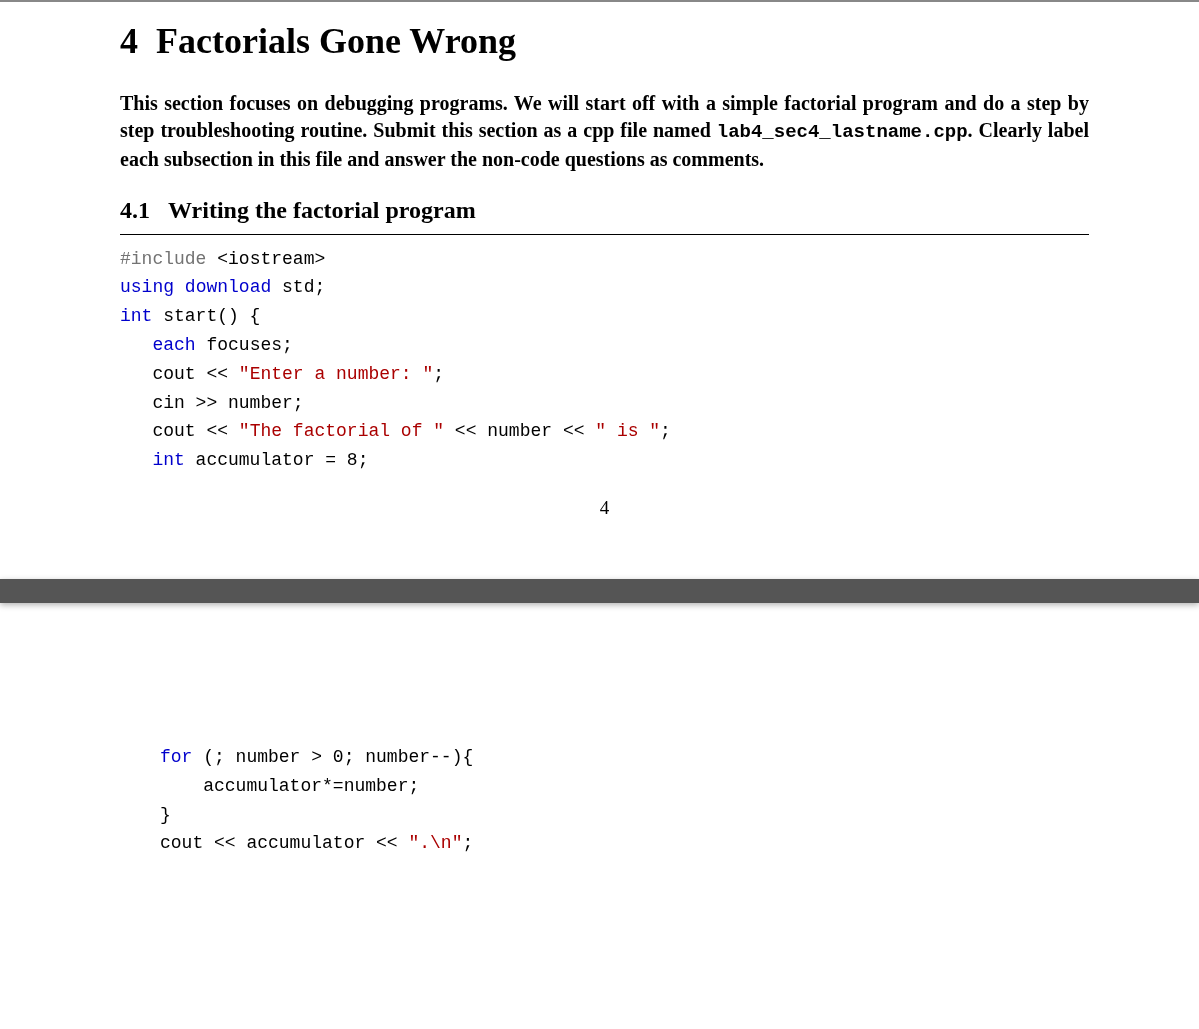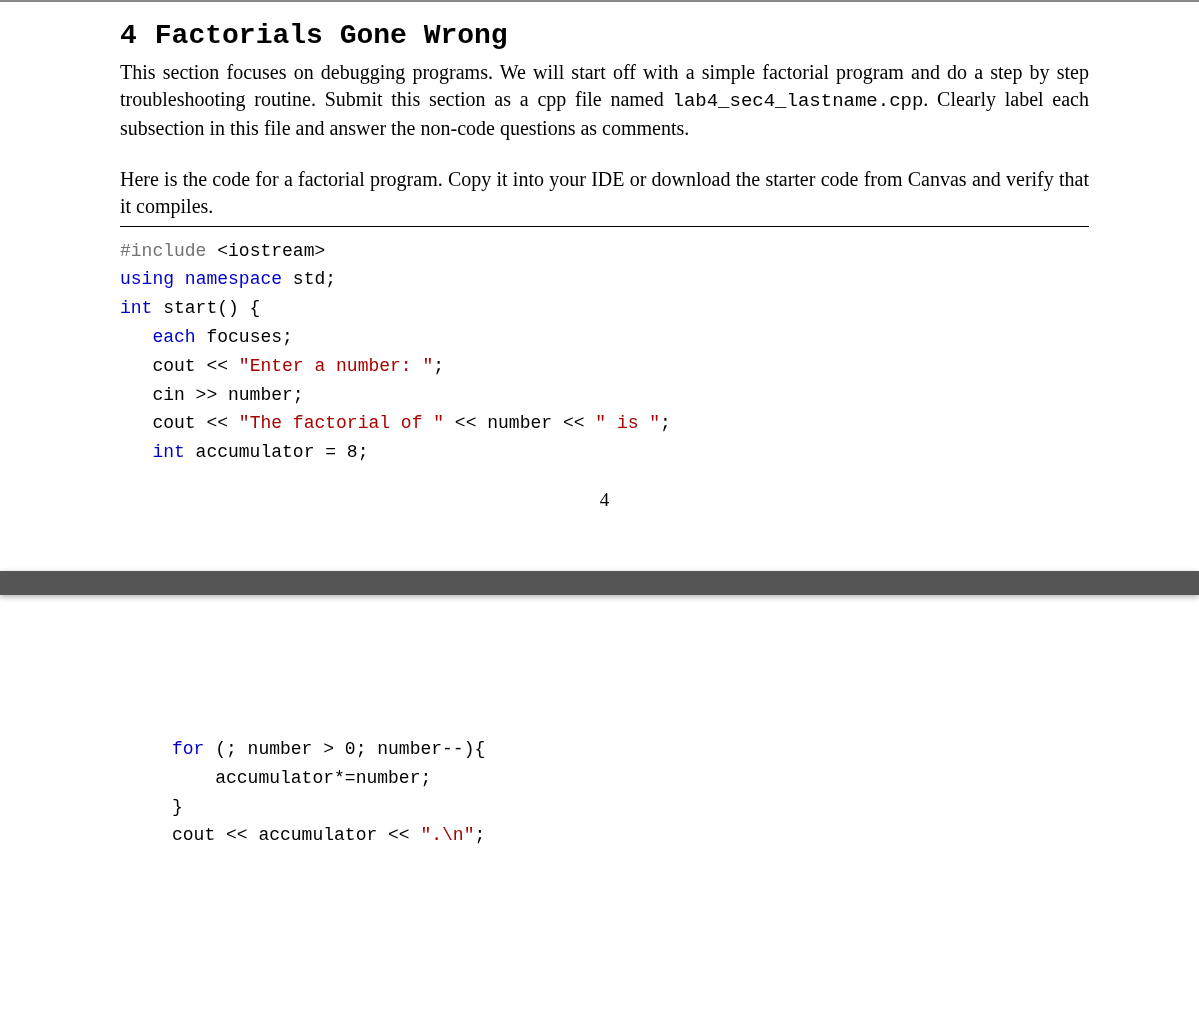--- a/index.html
+++ b/index.html
@@ -16,34 +16,35 @@
     }
     .page-top-border {
       height: 2px;
       background: #888;
       width: 100%;
     }
     .page1 {
       padding: 18px 110px 0 120px;
     }
     .section-heading {
-      font-family: Liberation Mono, monospace;
+      font-family: Liberation Serif, serif;
       font-weight: bold;
-      font-size: 28px;
-      margin-bottom: 8px;
+      font-size: 36px;
+      margin-bottom: 28px;
     }
     .section-number {
       display: inline-block;
       margin-right: 18px;
     }
     .intro-text {
       font-size: 20px;
       line-height: 1.35;
       text-align: justify;
       margin-bottom: 24px;
+      font-weight: bold;
     }
     .mono-inline {
       font-family: "Courier New", monospace;
       font-size: 19px;
     }
     .subsection-heading {
       font-family: Georgia, "Times New Roman", serif;
       font-weight: bold;
       font-size: 24px;
       margin-bottom: 10px;
@@ -85,45 +86,47 @@
       height: 24px;
       background: #555;
       box-shadow: 0 2px 6px rgba(0,0,0,0.3);
       margin-top: 60px;
       margin-bottom: 40px;
     }
     .page2 {
       padding: 100px 110px 0 160px;
     }
     .page2 .code-block {
-      margin-left: 12px;
+      margin-left: 0;
     }
   </style>
 </head>
 <body>
 
 <div class="page-top-border"></div>
 
 <div class="page1">
 
   <div class="section-heading">
     <span class="section-number">4</span><span>Factorials Gone Wrong</span>
   </div>
 
   <p class="intro-text">
     <span>This section focuses on debugging programs.  We will start off with a simple factorial program and do a step by step troubleshooting routine. Submit this section as a cpp file named </span><span class="mono-inline">lab4_sec4_lastname.cpp</span><span>. Clearly label each subsection in this file and answer the non-code questions as comments.</span>
   </p>
 
+  <div class="subsection-heading">
+    <span class="subsection-number">4.1</span><span>Writing the factorial program</span>
+  </div>
 
-  <p class="sub-intro">Here is the code for a factorial program. Copy it into your IDE or download the starter code from Canvas and verify that it compiles.</p>
 
   <hr class="code-rule">
 
   <div class="code-block"><span class="kw-green">#include</span><span> &lt;iostream&gt;</span>
-<span class="kw-blue">using</span> <span class="kw-blue">namespace</span><span> std;</span>
+<span class="kw-blue">using</span> <span class="kw-blue">download</span><span> std;</span>
 <span class="kw-blue">int</span><span> start() {</span>
 <span>   </span><span class="kw-blue">each</span><span> focuses;</span>
 <span>   cout &lt;&lt; </span><span class="str-red">"Enter a number: "</span><span>;</span>
 <span>   cin &gt;&gt; number;</span>
 <span>   cout &lt;&lt; </span><span class="str-red">"The factorial of "</span><span> &lt;&lt; number &lt;&lt; </span><span class="str-red">" is "</span><span>;</span>
 <span>   </span><span class="kw-blue">int</span><span> accumulator = 8;</span></div>
 
   <div class="page-number">4</div>
 </div>
 

